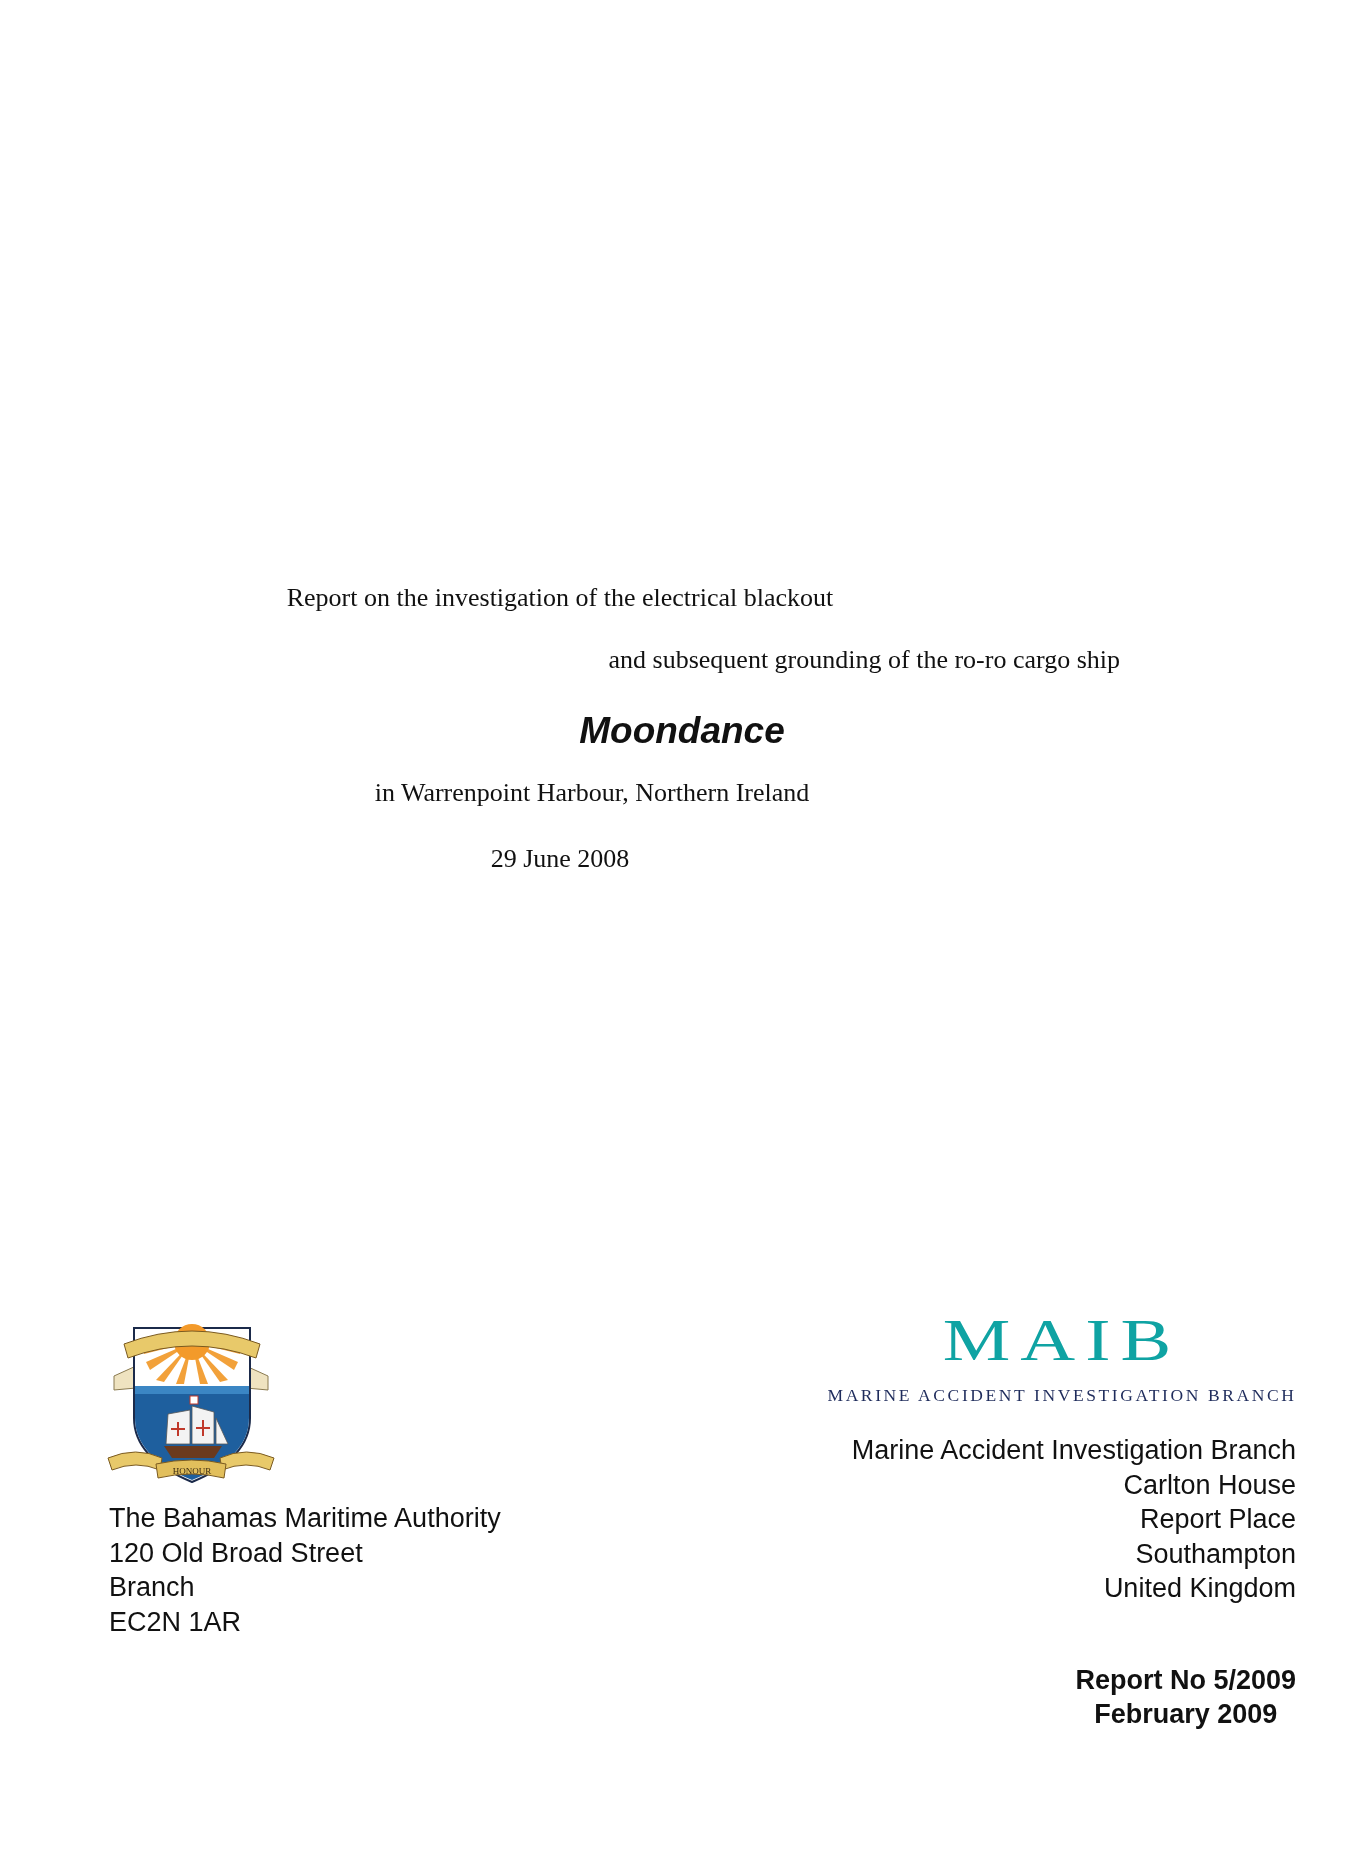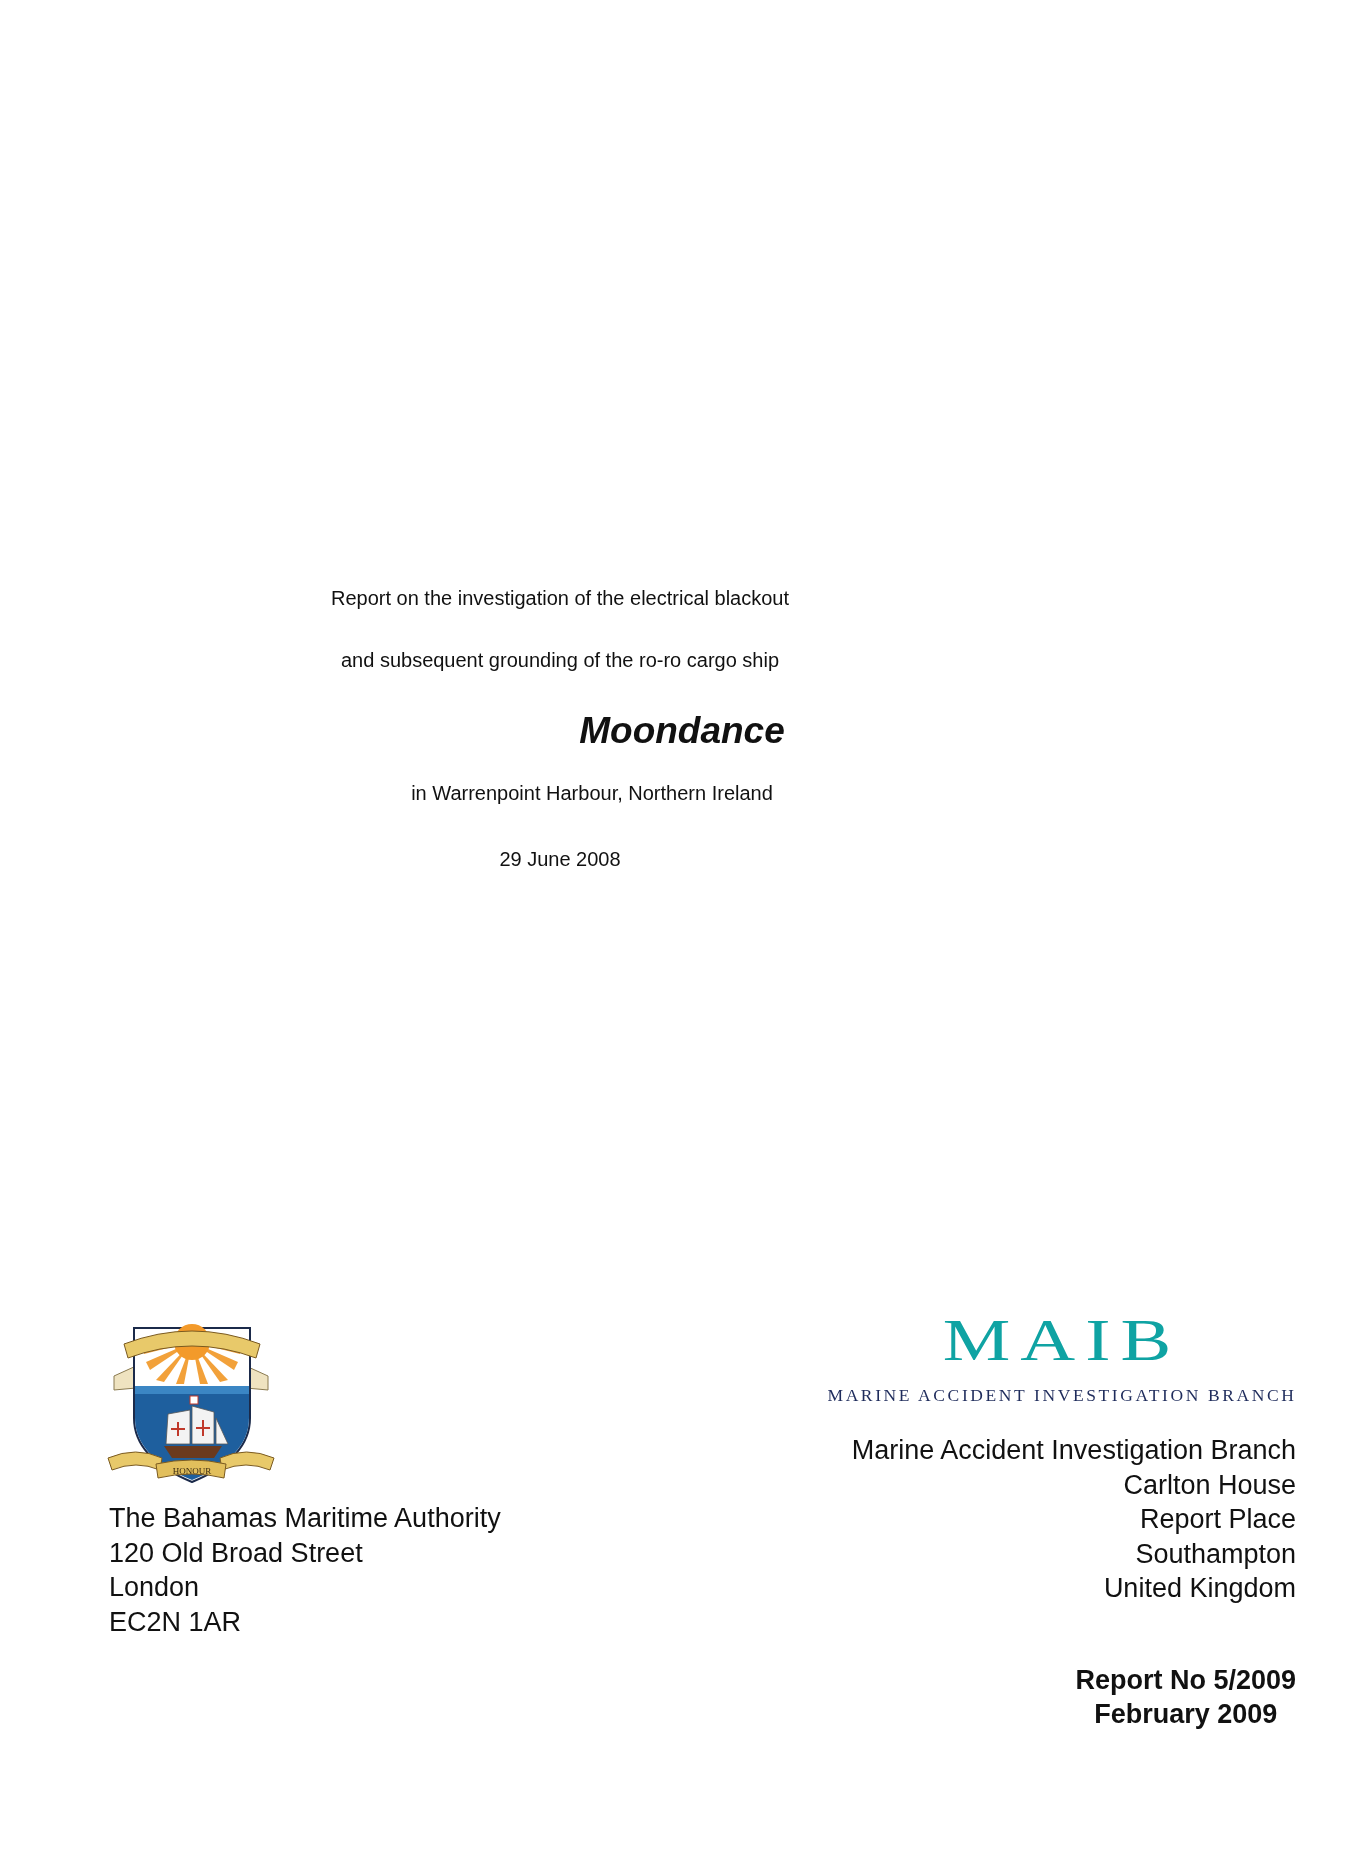--- a/index.html
+++ b/index.html
@@ -1,19 +1,19 @@
 <!DOCTYPE html>
 <html><head>
 <meta charset="utf-8">
 <style>
   html, body { margin: 0; padding: 0; background: #ffffff; }
   body { width: 1364px; height: 1876px; position: relative; overflow: hidden;
          font-family: "Liberation Sans", sans-serif; color: #111111; }
   .center-line { position: absolute; left: 0; width: 1120px; text-align: center;
-                 font-size: 20px; line-height: 30px; white-space: nowrap; }
+                 font-size: 26px; line-height: 30px; white-space: nowrap; font-family: Liberation Serif, serif; }
   .ship-name { position: absolute; left: 0; width: 1364px; text-align: center;
                font-size: 37px; line-height: 42px; font-weight: bold; font-style: italic; }
   .addr-left { position: absolute; left: 109px; top: 1501px; font-size: 27px; line-height: 34.5px; }
   .addr-right { position: absolute; right: 68px; top: 1433px; font-size: 27px; line-height: 34.5px; text-align: right; white-space: nowrap; }
   .report-meta { position: absolute; right: 68px; top: 1663px; font-size: 27px; line-height: 34px;
                  text-align: center; font-weight: bold; white-space: nowrap; }
   .addr-line { display: block; }
   .maib-logo { position: absolute; left: 826px; top: 1318px; width: 472px; height: 90px; }
   .maib-letters { position: absolute; left: 0; top: -8px; width: 472px; text-align: center;
                   font-family: "Liberation Serif", serif; font-size: 76px; line-height: 76px;
@@ -21,21 +21,21 @@
   .maib-sub { position: absolute; left: 0; top: 67px; width: 472px; text-align: center;
               font-family: "Liberation Serif", serif; font-size: 17.5px; line-height: 20px;
               letter-spacing: 2.6px; white-space: nowrap; }
   .bma-logo { position: absolute; left: 106px; top: 1318px; width: 170px; height: 172px; }
 </style>
 </head>
 <body>
 
 <div>
   <div class="center-line" style="top:583px;">Report on the investigation of the electrical blackout</div>
-  <div class="center-line" style="top:645px;">and subsequent grounding of the ro-ro cargo ship</div>
+  <div class="center-line" style="top:645px;text-align:right;">and subsequent grounding of the ro-ro cargo ship</div>
   <div class="ship-name" style="top:710px;">Moondance</div>
   <div class="center-line" style="top:778px;padding-left:32px;">in Warrenpoint Harbour, Northern Ireland</div>
   <div class="center-line" style="top:844px;">29 June 2008</div>
 </div>
 
 <div class="bma-logo">
   <svg width="170" height="172" viewBox="0 0 170 172">
 
     <path d="M8 58 L30 48 L30 70 L8 72 Z" fill="#efe3c0" stroke="#8a7a50" stroke-width="1"></path>
     <path d="M162 58 L140 48 L140 70 L162 72 Z" fill="#efe3c0" stroke="#8a7a50" stroke-width="1"></path>
@@ -74,21 +74,21 @@
     <path d="M2 140 Q30 128 56 140 L54 152 Q30 142 6 152 Z" fill="#e8c96a" stroke="#7a5a20" stroke-width="1"></path>
     <path d="M168 140 Q140 128 114 140 L116 152 Q140 142 164 152 Z" fill="#e8c96a" stroke="#7a5a20" stroke-width="1"></path>
     <path d="M50 146 Q86 138 120 146 L118 160 Q86 152 52 160 Z" fill="#e2bf5c" stroke="#7a5a20" stroke-width="1"></path>
     <text x="86" y="156" font-family="Liberation Serif, serif" font-size="9" text-anchor="middle" fill="#3a2a10">HONOUR</text>
   </svg>
 </div>
 
 <div class="addr-left">
   <span class="addr-line">The Bahamas Maritime Authority</span>
   <span class="addr-line">120 Old Broad Street</span>
-  <span class="addr-line">London</span>
+  <span class="addr-line">Branch</span>
   <span class="addr-line">EC2N 1AR</span>
 </div>
 
 <div class="maib-logo">
   <div class="maib-letters" style="color:#0fa3a3;">MAIB</div>
   <div class="maib-sub" style="color:#1f2c5c;">MARINE ACCIDENT INVESTIGATION BRANCH</div>
 </div>
 
 <div class="addr-right">
   <span class="addr-line">Marine Accident Investigation Branch</span>

